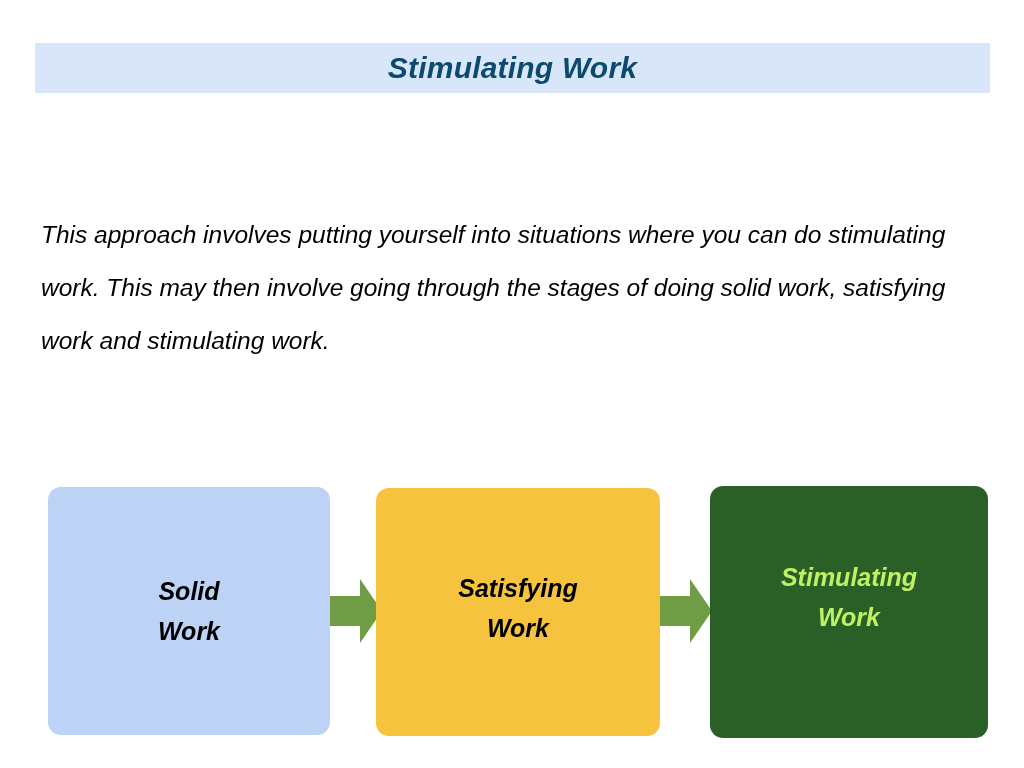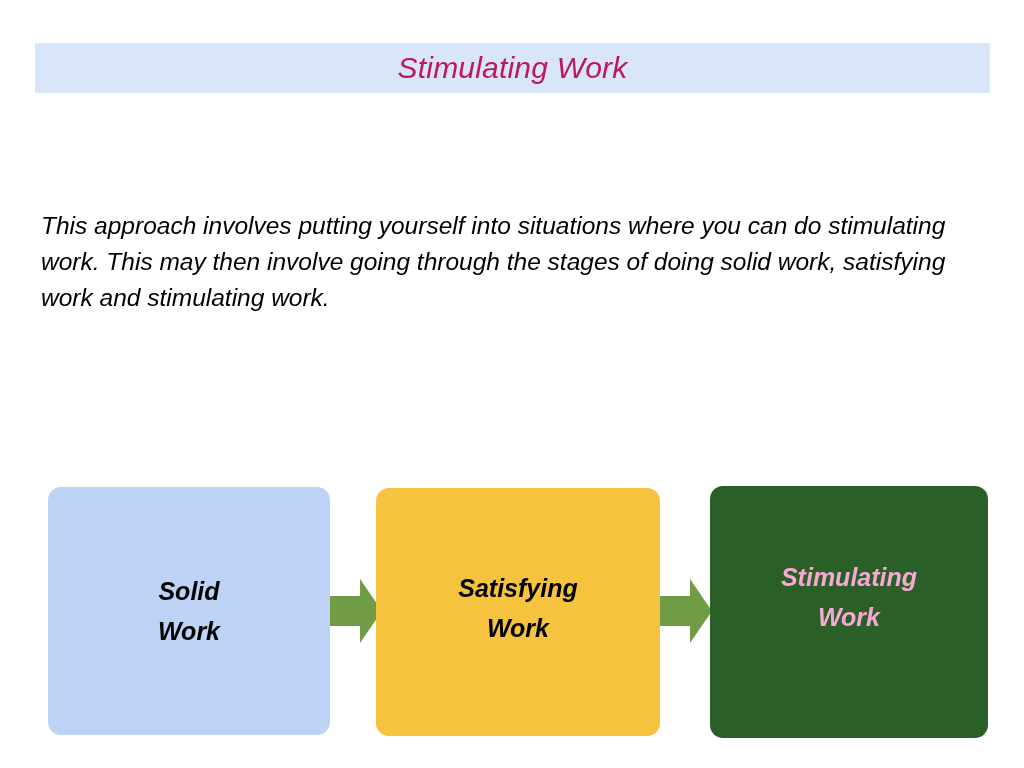--- a/index.html
+++ b/index.html
@@ -23,36 +23,36 @@
     width: 955px;
     height: 50px;
     background: #d9e6fa;
     display: flex;
     align-items: center;
     justify-content: center;
   }
   #title-text {
     font-size: 30px;
     font-style: italic;
-    font-weight: 400;
-    color: #be185d;
+    font-weight: 700;
+    color: #0c4a6e;
     letter-spacing: 0.2px;
     white-space: nowrap;
   }
 
   
   #body-paragraph {
     position: absolute;
     left: 41px;
     top: 208px;
     width: 945px;
     font-size: 24.5px;
     font-style: italic;
     font-weight: 400;
-    line-height: 36px;
+    line-height: 53px;
     color: #000000;
   }
 
   
   #process-flow {
     position: absolute;
     left: 0;
     top: 470px;
     width: 1024px;
     height: 290px;
@@ -97,21 +97,21 @@
   #stage-box-1 .stage-label { color: #000000; margin-top: 17px; }
 
   #stage-box-2 {
     left: 710px;
     top: 16px;
     width: 278px;
     height: 252px;
     background: #2a6028;
     padding-bottom: 30px;
   }
-  #stage-box-2 .stage-label { color: #f9a8d4; }
+  #stage-box-2 .stage-label { color: #bef264; }
 
   .flow-arrow {
     position: absolute;
     width: 52px;
     height: 66px;
     top: 108px;
   }
   #flow-arrow-0 { left: 330px; }
   #flow-arrow-1 { left: 660px; }
   .flow-arrow svg { display: block; width: 100%; height: 100%; }

